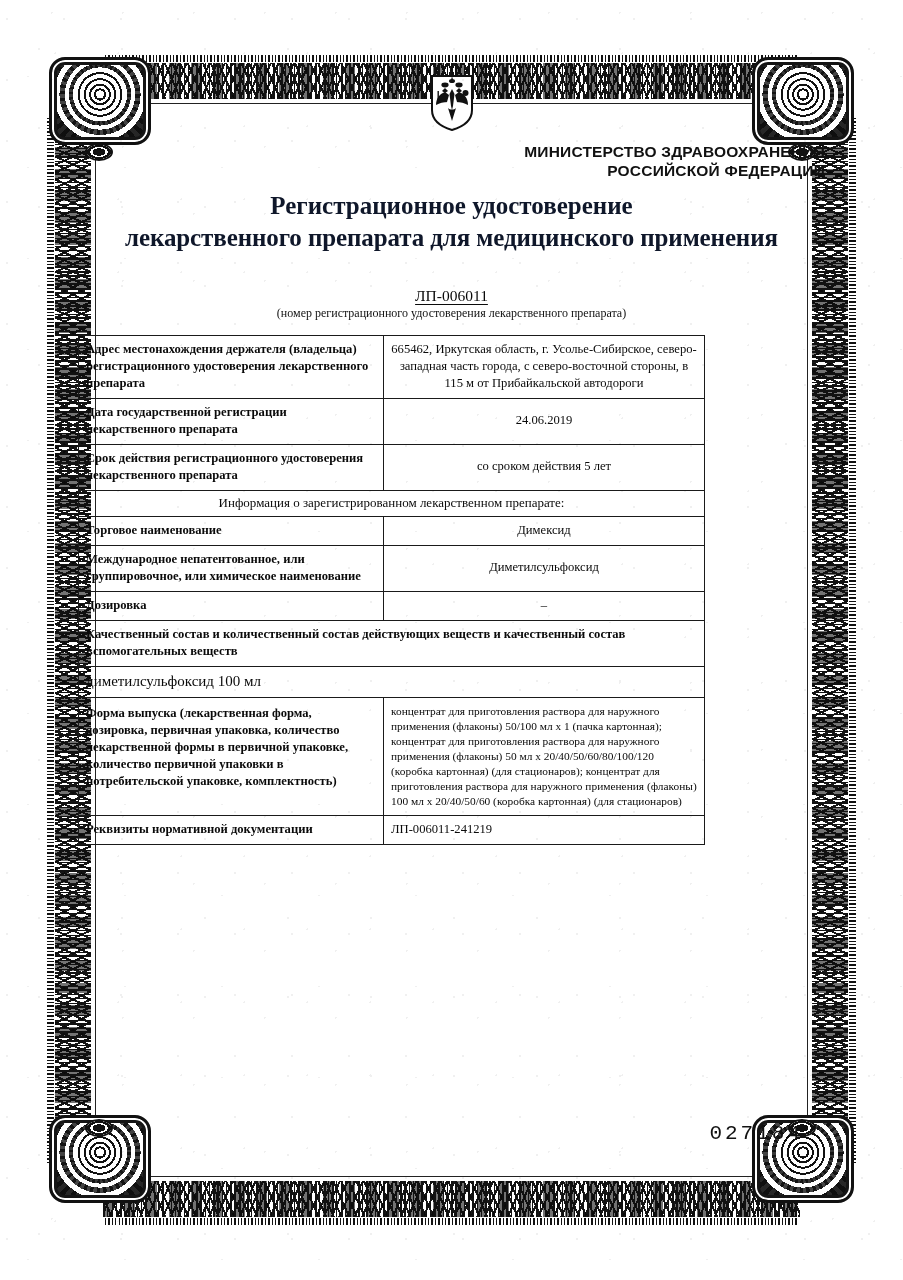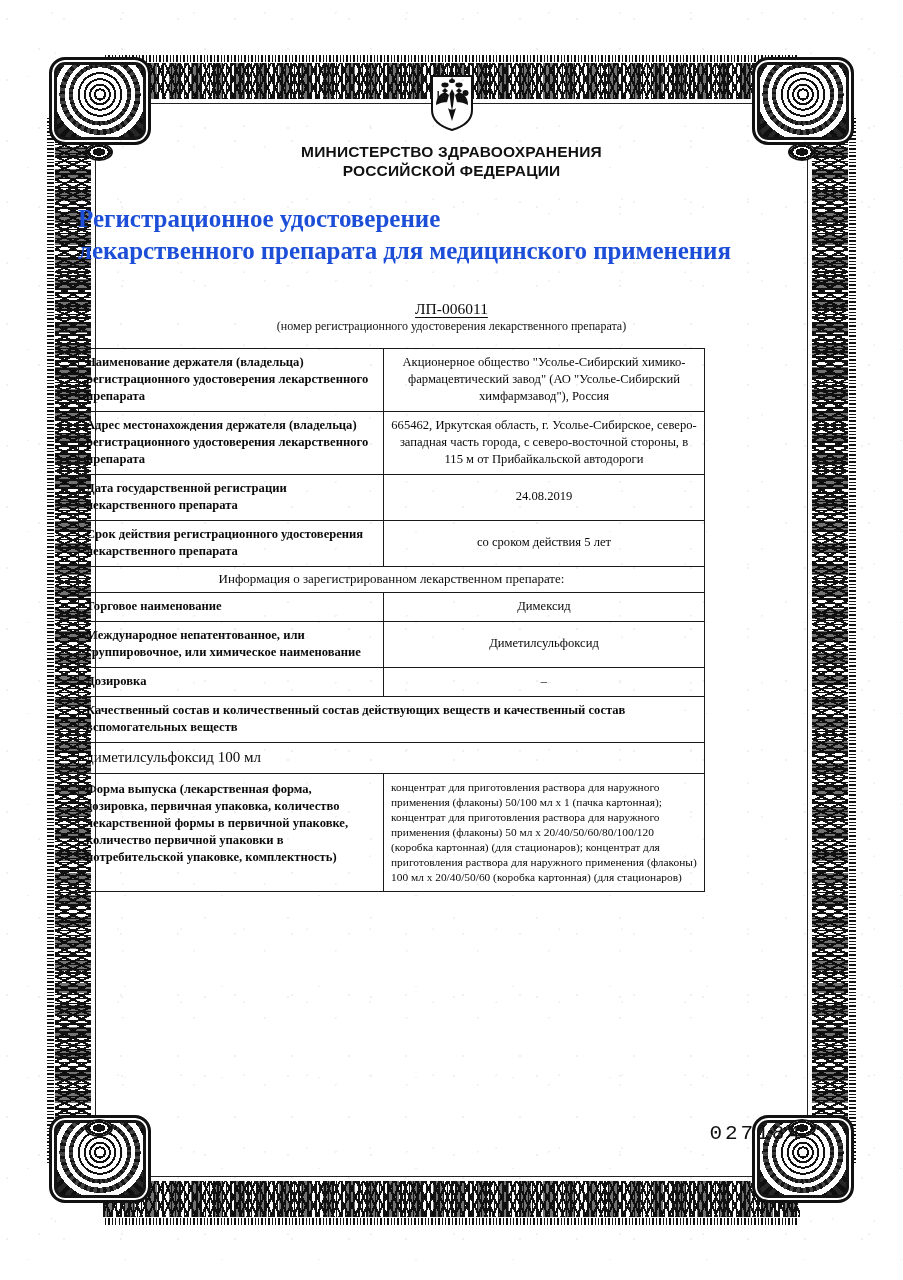--- a/index.html
+++ b/index.html
@@ -99,35 +99,36 @@
   #content {
     position: absolute;
     left: 0; top: 0; right: 0; bottom: 0;
     padding: 70px 78px 0 78px;
   }
 
   #emblem-wrap { text-align: center; margin-top: 4px; }
   #emblem { display:inline-block; }
 
   .ministry-line {
-    text-align: center;
+    text-align: right;
     font-family: "Liberation Sans", "DejaVu Sans", sans-serif;
     font-weight: 600;
     font-size: 15.5px;
     letter-spacing: .2px;
     line-height: 1.22;
     color: #111;
   }
   #ministry-block { margin-top: 7px; }
 
   #doc-title {
+    text-align: center;
     font-family: "Liberation Serif", "DejaVu Serif", serif;
     font-weight: bold;
-    color: #1d4ed8;
-    margin-top: 22px;
+    color: #0f172a;
+    margin-top: 9px;
     line-height: 1.3;
   }
   #doc-title .l1 { display:block; font-size: 25px; }
   #doc-title .l2 { display:block; font-size: 25px; letter-spacing: -.1px; }
 
   #reg-number {
     text-align: center;
     margin-top: 32px;
     font-weight: normal;
     font-size: 15.5px;
@@ -295,30 +296,26 @@
     <span class="l1">Регистрационное удостоверение</span>
     <span class="l2">лекарственного препарата для медицинского применения</span>
   </div>
 
   <div id="reg-number">ЛП-006011</div>
   <div id="reg-number-caption">(номер регистрационного удостоверения лекарственного препарата)</div>
 
   <table id="reg-table">
     <tbody>
         <tr>
-          <td class="label">Наименование держателя (владельца) регистрационного удостоверения лекарственного препарата</td>
-          <td class="value">Акционерное общество "Усолье-Сибирский химико-фармацевтический завод" (АО "Усолье-Сибирский химфармзавод"), Россия</td>
-        </tr>
-        <tr>
           <td class="label">Адрес местонахождения держателя (владельца) регистрационного удостоверения лекарственного препарата</td>
           <td class="value">665462, Иркутская область, г. Усолье-Сибирское, северо-западная часть города, с северо-восточной стороны, в 115 м от Прибайкальской автодороги</td>
         </tr>
         <tr>
           <td class="label">Дата государственной регистрации лекарственного препарата</td>
-          <td class="value">24.08.2019</td>
+          <td class="value">24.06.2019</td>
         </tr>
         <tr>
           <td class="label">Срок действия регистрационного удостоверения лекарственного препарата</td>
           <td class="value">со сроком действия 5 лет</td>
         </tr>
         <tr>
           <td class="section" colspan="2">Информация о зарегистрированном лекарственном препарате:</td>
         </tr>
         <tr>
           <td class="label">Торговое наименование</td>
@@ -335,19 +332,23 @@
         <tr>
           <td class="fullrow-bold" colspan="2">Качественный состав и количественный состав действующих веществ и качественный состав вспомогательных веществ</td>
         </tr>
         <tr>
           <td class="fullrow-plain" colspan="2">диметилсульфоксид 100 мл</td>
         </tr>
         <tr>
           <td class="label top">Форма выпуска (лекарственная форма, дозировка, первичная упаковка, количество лекарственной формы в первичной упаковке, количество первичной упаковки в потребительской упаковке, комплектность)</td>
           <td class="value small-value">концентрат для приготовления раствора для наружного применения (флаконы) 50/100 мл х 1 (пачка картонная); концентрат для приготовления раствора для наружного применения (флаконы) 50 мл х 20/40/50/60/80/100/120 (коробка картонная) (для стационаров); концентрат для приготовления раствора для наружного применения (флаконы) 100 мл х 20/40/50/60 (коробка картонная) (для стационаров)</td>
         </tr>
+        <tr>
+          <td class="label">Реквизиты нормативной документации</td>
+          <td class="value left-align">ЛП-006011-241219</td>
+        </tr>
       </tbody>
   </table>
 
   <div id="serial-number">027184</div>
 </div>
 
 <div id="grain"></div>
 
 </body></html>

